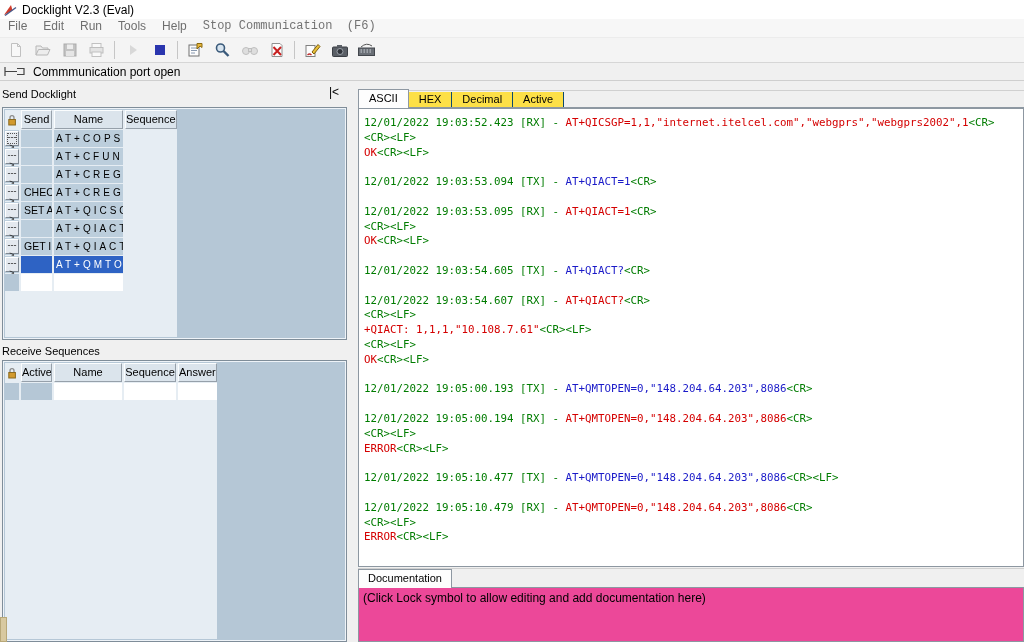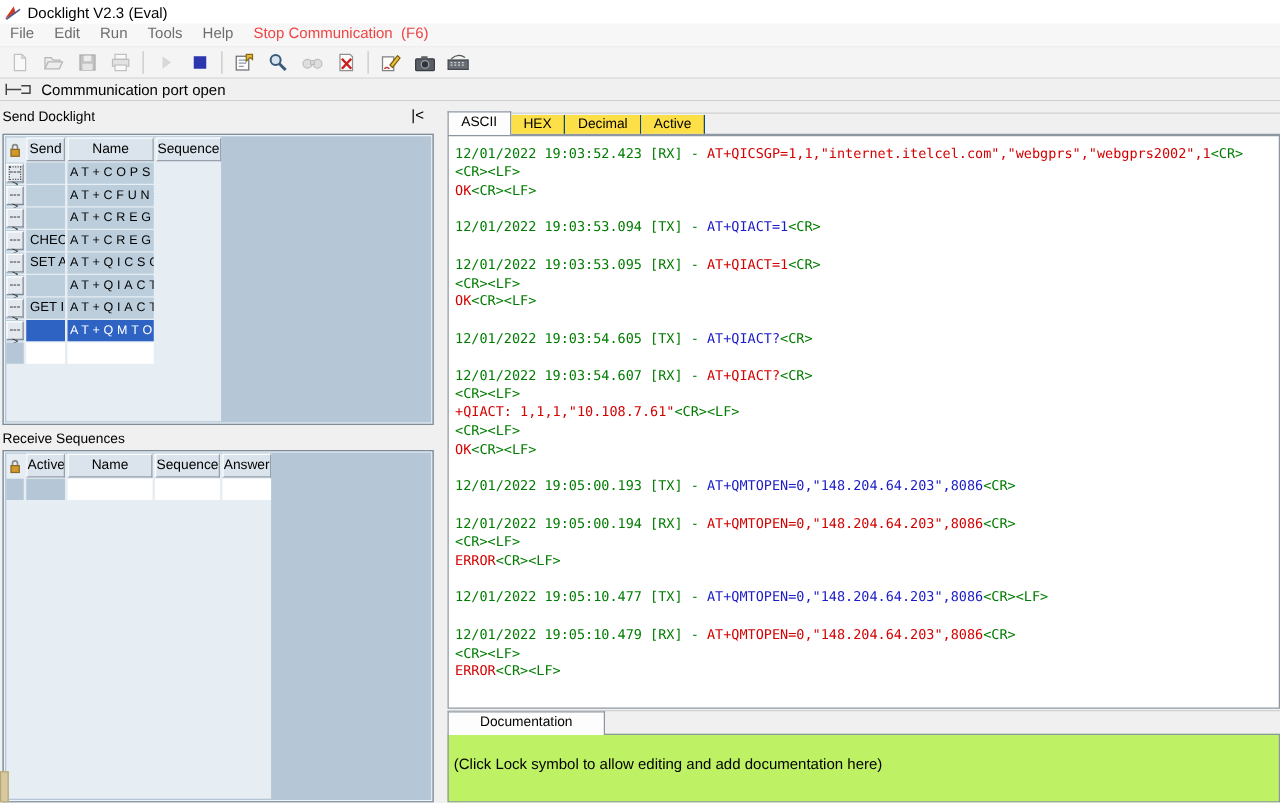--- a/index.html
+++ b/index.html
@@ -4,21 +4,21 @@
 <title>Docklight</title>
 <style>
   html,body{margin:0;padding:0;}
   body{position:relative;width:1024px;height:642px;overflow:hidden;background:#f0f0f0;
        font-family:"Liberation Sans",sans-serif;color:#000;}
   .titlebar{position:absolute;top:0;left:0;width:1024px;height:19px;background:#ffffff;
             display:flex;align-items:center;gap:5px;padding-left:3px;box-sizing:border-box;font-size:12px;}
   .menubar{position:absolute;top:19px;left:0;width:1024px;height:19px;background:#f7f7f7;
            display:flex;align-items:flex-start;font-size:12px;border-bottom:1px solid #ececec;box-sizing:border-box;}
   .menu-item{padding:0 8px;color:#6e6e6e;white-space:pre;}
-  .menu-item.active{color:#ef4444;}
+  .menu-item.active{color:#737373;font-family:Liberation Mono, monospace;}
   .toolbar{position:absolute;top:38px;left:0;width:1024px;height:25px;background:#f4f4f4;
            display:flex;align-items:center;padding-left:2px;box-sizing:border-box;border-bottom:1px solid #d6d6d6;}
   .tbtn{width:25px;height:22px;border:none;background:transparent;display:flex;align-items:center;
         justify-content:center;padding:0;margin:0 1px;}
   .tbtn.disabled{filter:grayscale(1);opacity:.5;}
   .tsep{width:1px;height:18px;background:#c6c6c6;margin:0 4px;}
   .statusbar{position:absolute;top:63px;left:0;width:1024px;height:18px;background:#f0f0f0;
              border-bottom:1px solid #cfcfcf;box-sizing:border-box;display:flex;align-items:center;gap:7px;
              padding-left:4px;font-size:12px;}
   .main{position:absolute;top:81px;left:0;width:1024px;height:561px;background:#f0f0f0;}
@@ -54,24 +54,24 @@
   .tab{height:15px;padding:0 10px;font-size:11px;line-height:15px;border-right:1px solid #0c4a6e;background:#fde047;}
   .tab.active{height:18px;line-height:17px;background:#fdfdfd;border:1px solid #8e98a2;border-bottom:none;
               margin-bottom:-1px;position:relative;z-index:2;}
   .logbox{position:absolute;left:358px;top:27px;width:666px;height:459px;background:#ffffff;
           border:1px solid #8d97a1;box-sizing:border-box;overflow:hidden;
           font-family:"DejaVu Sans Mono",monospace;font-size:10.8px;line-height:14.8px;
           padding:7px 2px 0 5px;white-space:pre;}
   .log-line{height:14.8px;}
   .doctabstrip{position:absolute;left:358px;top:487px;width:666px;height:19px;display:flex;align-items:flex-end;
                background:#f0f0f0;border-top:1px solid #d0d0d0;box-sizing:border-box;}
-  .doctab{height:18px;line-height:17px;padding:0 25px;font-size:11px;background:#fdfdfd;
+  .doctab{height:18px;line-height:17px;padding:0 9px;font-size:11px;background:#fdfdfd;
           border:1px solid #8e98a2;border-bottom:none;margin-bottom:-1px;position:relative;z-index:2;}
-  .docbox{position:absolute;left:358px;top:506px;width:666px;height:55px;background:#bef264;
-          border:1px solid #8d97a1;box-sizing:border-box;font-size:12px;padding:16px 4px;}
+  .docbox{position:absolute;left:358px;top:506px;width:666px;height:55px;background:#ec4899;
+          border:1px solid #8d97a1;box-sizing:border-box;font-size:12px;padding:3px 4px;}
   .artifact{position:absolute;left:0;top:536px;width:7px;height:25px;background:#d8c9a0;
             border:1px solid #b8a878;box-sizing:border-box;}
   .ticon{display:flex;}
 </style>
 </head>
 <body>
 
 <div class="titlebar">
   <span class="ticon">
     <svg width="14" height="14" viewBox="0 0 14 14">

